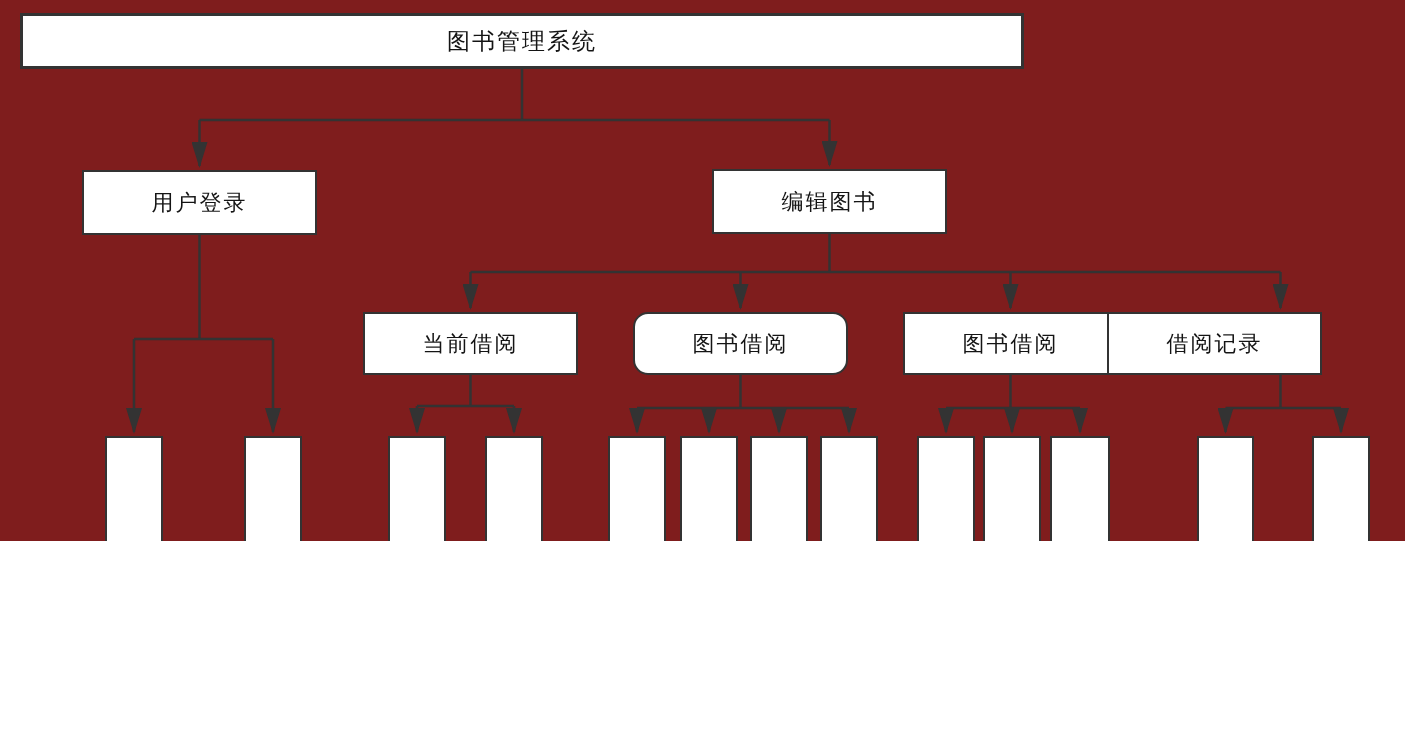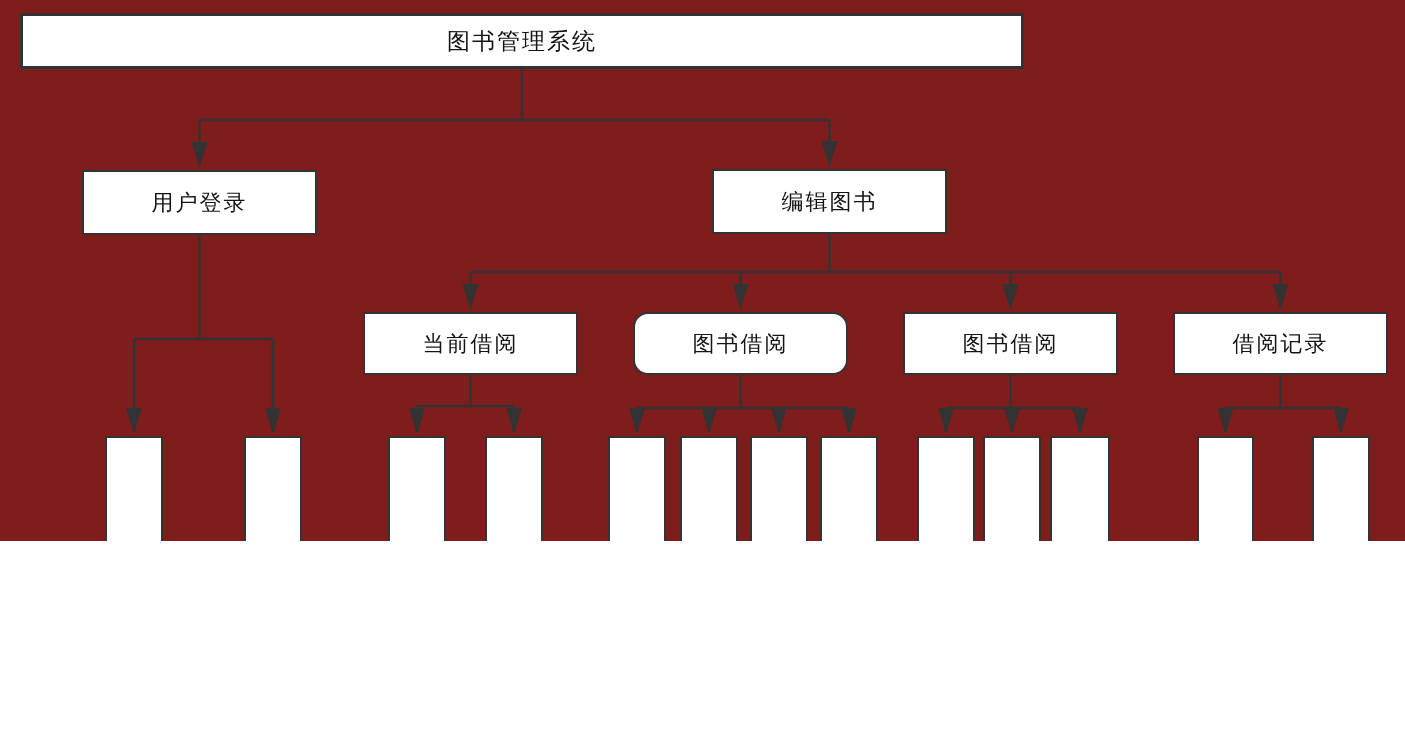--- a/index.html
+++ b/index.html
@@ -137,21 +137,21 @@
 
   <div class="box" style="left:363px; top:312px; width:215px; height:63px;">
     <span class="h-label">当前借阅</span>
   </div>
   <div class="box" style="left:633px; top:312px; width:215px; height:63px;border-radius:15px;">
     <span class="h-label">图书借阅</span>
   </div>
   <div class="box" style="left:903px; top:312px; width:215px; height:63px;">
     <span class="h-label">图书借阅</span>
   </div>
-  <div class="box" style="left:1173px; top:312px; width:215px; height:63px;">
+  <div class="box" style="left:1107px; top:312px; width:215px; height:63px;">
     <span class="h-label">借阅记录</span>
   </div>
 
   <div class="box" style="left:105px; top:436px; width:58px; height:299px;">
     <span class="v-label">用户登录</span>
   </div>
   <div class="box" style="left:244px; top:436px; width:58px; height:299px;">
     <span class="v-label">注销登录</span>
   </div>
 

